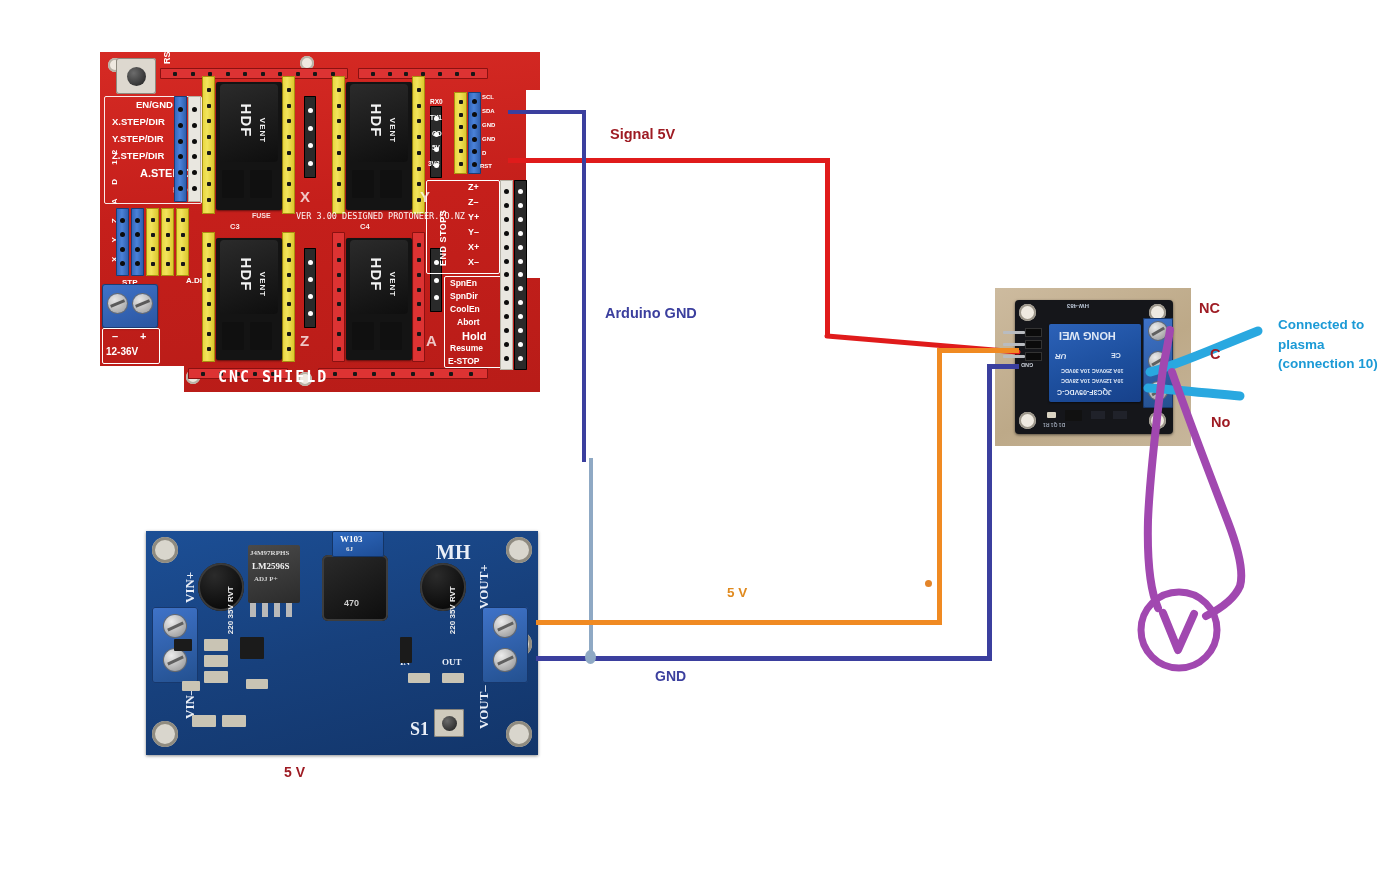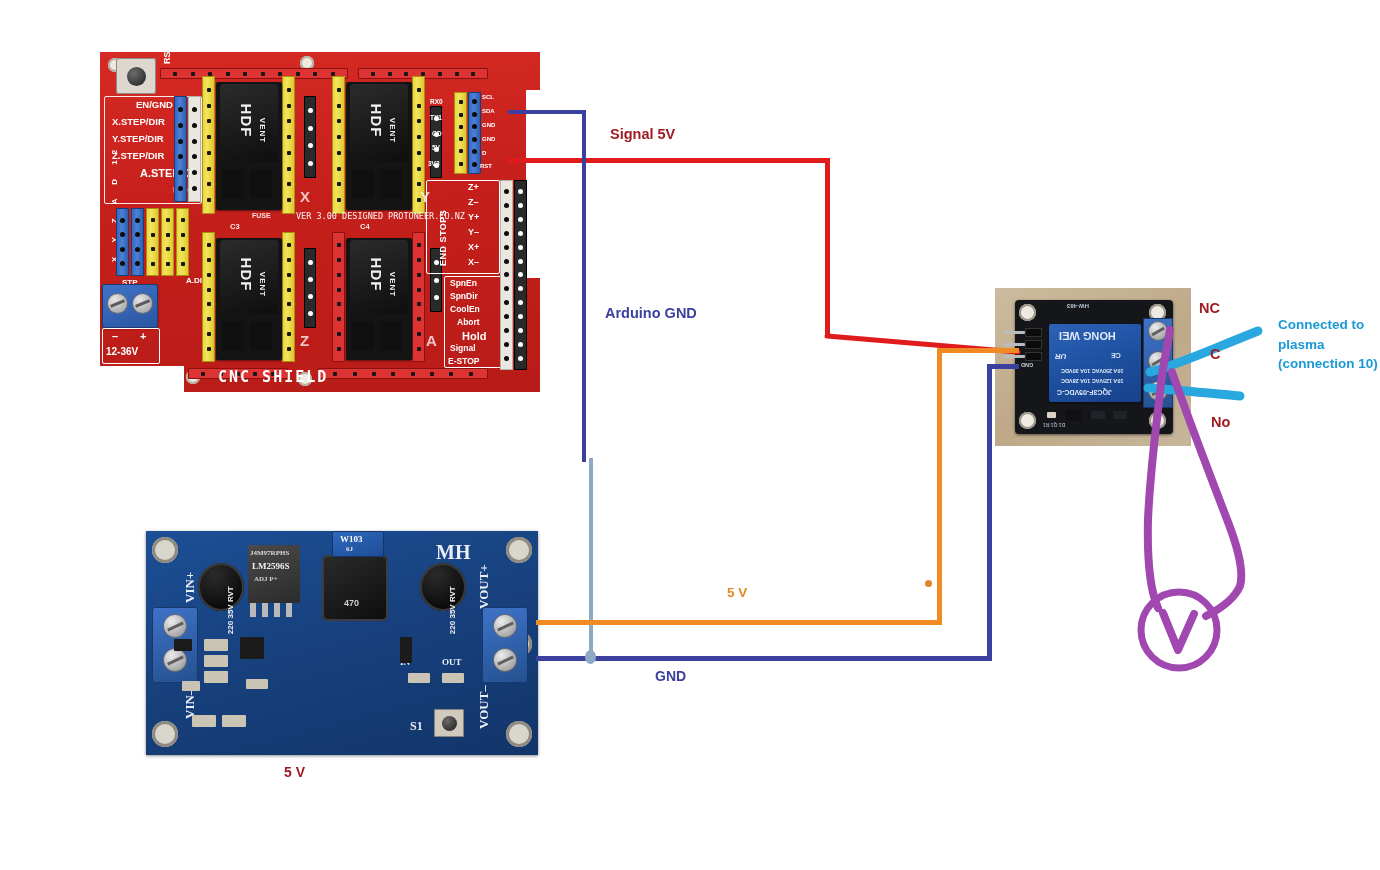--- a/index.html
+++ b/index.html
@@ -488,21 +488,21 @@
     <div class="pcbtxt" style="left:368px;top:175px;font-size:9px;">Y–</div>
     <div class="pcbtxt" style="left:368px;top:190px;font-size:9px;">X+</div>
     <div class="pcbtxt" style="left:368px;top:205px;font-size:9px;">X–</div>
 
     <div class="pcbbox" style="left:344px;top:224px;width:56px;height:90px;"></div>
     <div class="pcbtxt" style="left:350px;top:226px;font-size:8.5px;">SpnEn</div>
     <div class="pcbtxt" style="left:350px;top:239px;font-size:8.5px;">SpnDir</div>
     <div class="pcbtxt" style="left:350px;top:252px;font-size:8.5px;">CoolEn</div>
     <div class="pcbtxt" style="left:357px;top:265px;font-size:8.5px;">Abort</div>
     <div class="pcbtxt" style="left:362px;top:278px;font-size:11px;">Hold</div>
-    <div class="pcbtxt" style="left:350px;top:291px;font-size:8.5px;">Signal</div>
+    <div class="pcbtxt" style="left:350px;top:291px;font-size:8.5px;">Resume</div>
     <div class="pcbtxt" style="left:348px;top:304px;font-size:8.5px;">E-STOP</div>
 
     <div class="hdr hdr-white" style="left:400px;top:128px;width:13px;height:190px;">
       <div class="pinrow">
         <span class="pin-l"></span>
           <span class="pin-l"></span>
           <span class="pin-l"></span>
           <span class="pin-l"></span>
         <span class="pin-l"></span>
           <span class="pin-l"></span>
@@ -647,21 +647,21 @@
     <div class="btxt" style="left:194px;top:3px;font-size:9px;color:#fff;">W103</div>
     <div class="btxt" style="left:200px;top:14px;font-size:7px;color:#e3e3e3;">6J</div>
 
     <div class="btxt" style="left:290px;top:10px;font-size:20px;">MH</div>
 
 
     <div class="btxt" style="left:254px;top:126px;font-size:9px;">IN</div>
     <div class="btxt" style="left:296px;top:126px;font-size:9px;">OUT</div>
 
     <div class="bbtn" style="left:288px;top:178px;"></div>
-    <div class="btxt" style="left:264px;top:188px;font-size:12px;">S1</div>
+    <div class="btxt" style="left:264px;top:188px;font-size:18px;">S1</div>
 
     <div class="bsmd" style="left:58px;top:108px;width:24px;height:12px;"></div>
     <div class="bsmd" style="left:58px;top:124px;width:24px;height:12px;"></div>
     <div class="bsmd" style="left:58px;top:140px;width:24px;height:12px;"></div>
     <div class="bsmd-d" style="left:94px;top:106px;width:24px;height:22px;"></div>
     <div class="bsmd" style="left:100px;top:148px;width:22px;height:10px;"></div>
     <div class="bsmd" style="left:46px;top:184px;width:24px;height:12px;"></div>
     <div class="bsmd" style="left:76px;top:184px;width:24px;height:12px;"></div>
     <div class="bsmd" style="left:262px;top:142px;width:22px;height:10px;"></div>
     <div class="bsmd" style="left:296px;top:142px;width:22px;height:10px;"></div>

